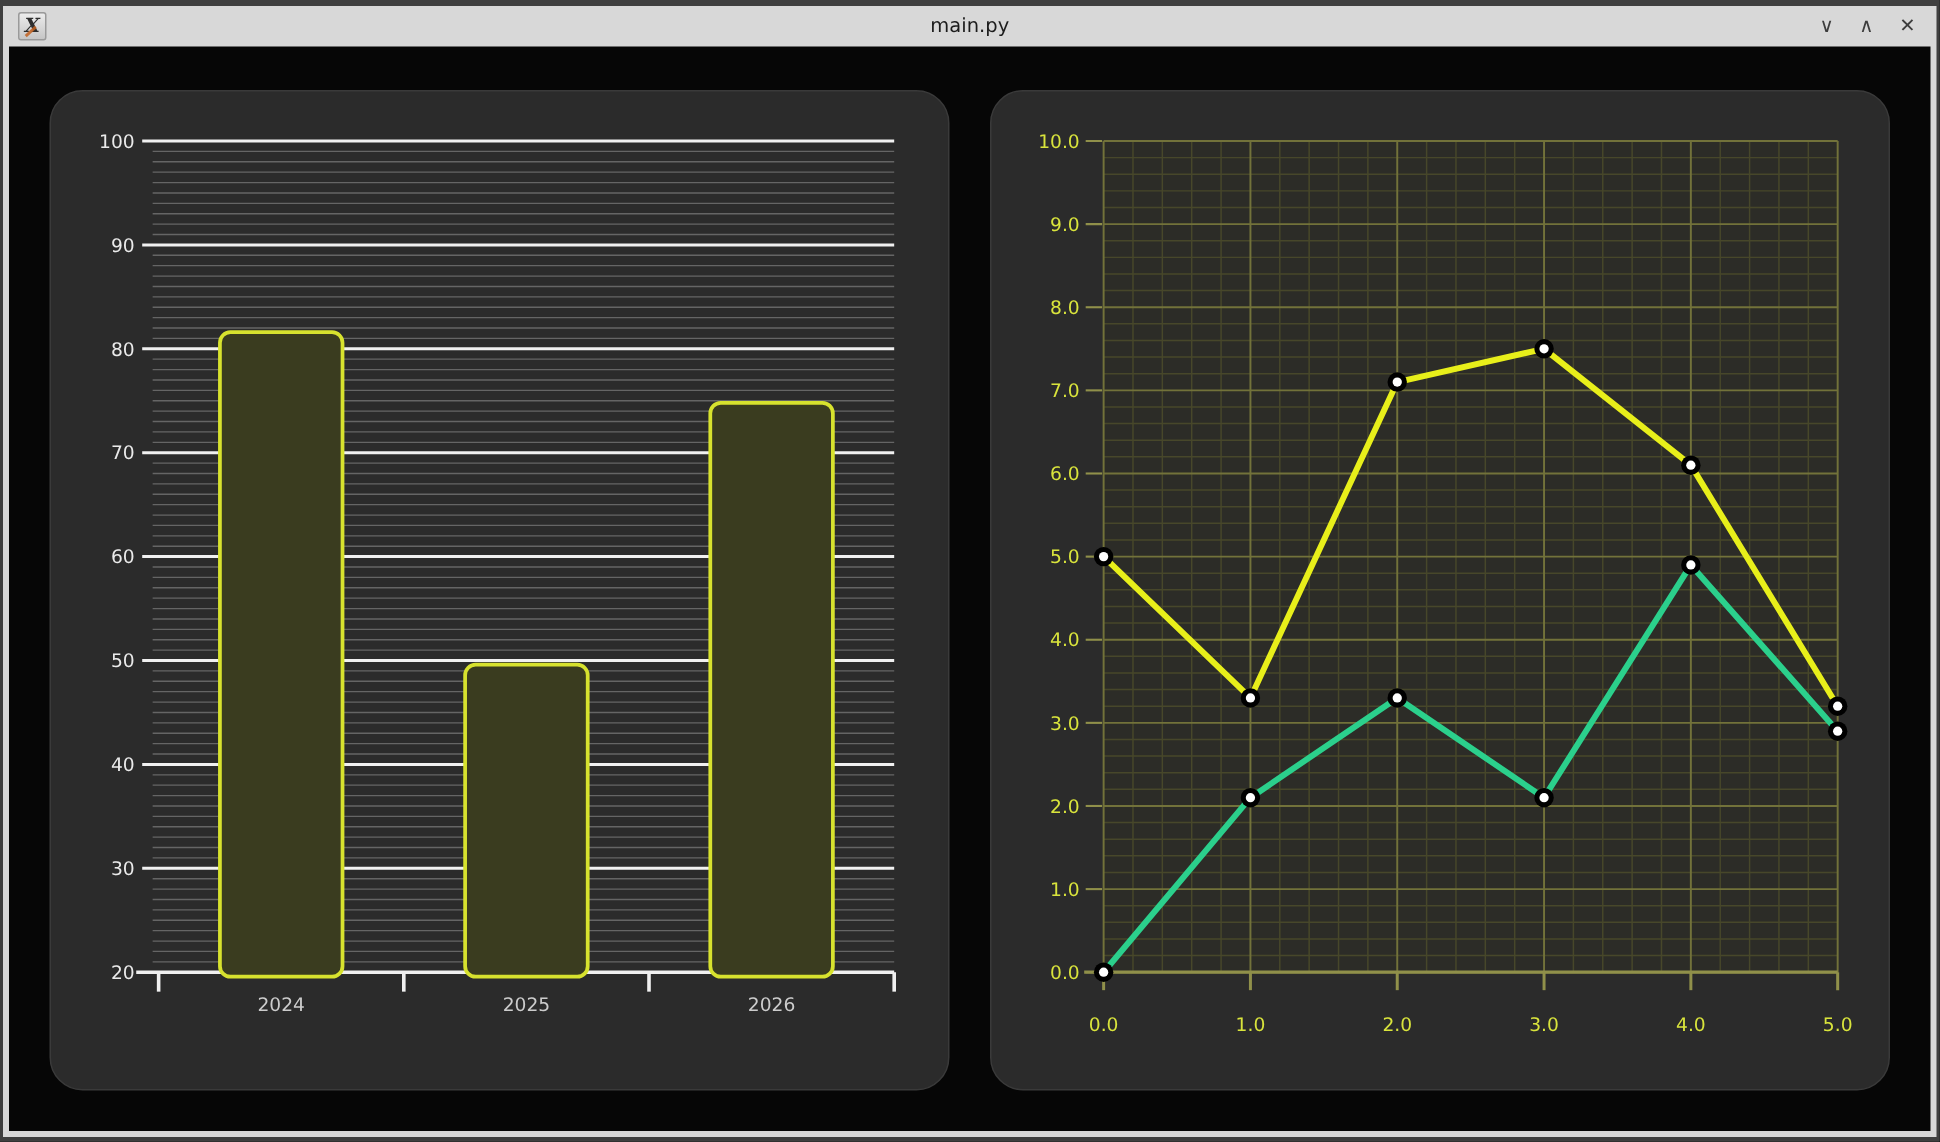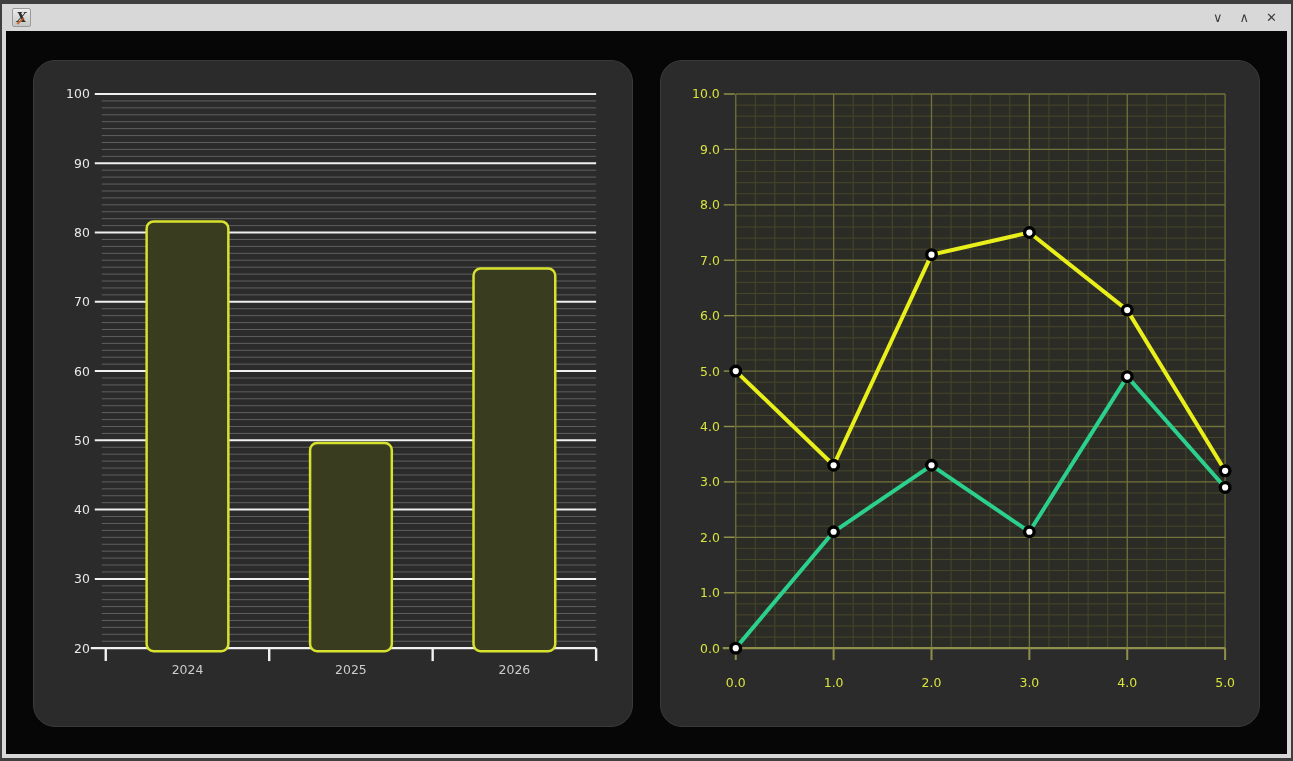--- a/index.html
+++ b/index.html
@@ -25,20 +25,21 @@
   svg text{font-family:"DejaVu Sans", sans-serif;}
 </style>
 </head>
 <body>
 
 <div class="window">
   <div class="titlebar">
     <div class="app-icon">
       <span class="x-glyph">X</span>
     </div>
+    <div class="title">main.py</div>
     <div class="controls">
       <span class="wbtn">∨</span>
       <span class="wbtn">∧</span>
       <span class="wbtn">✕</span>
     </div>
   </div>
   <div class="content">
     <div class="panel left">
       <svg id="barsvg" viewBox="0 0 600 667">
           <line x1="68" x2="564" y1="582.05" y2="582.05" stroke="#8d8d8d" stroke-width="0.9" opacity="0.6"></line>

